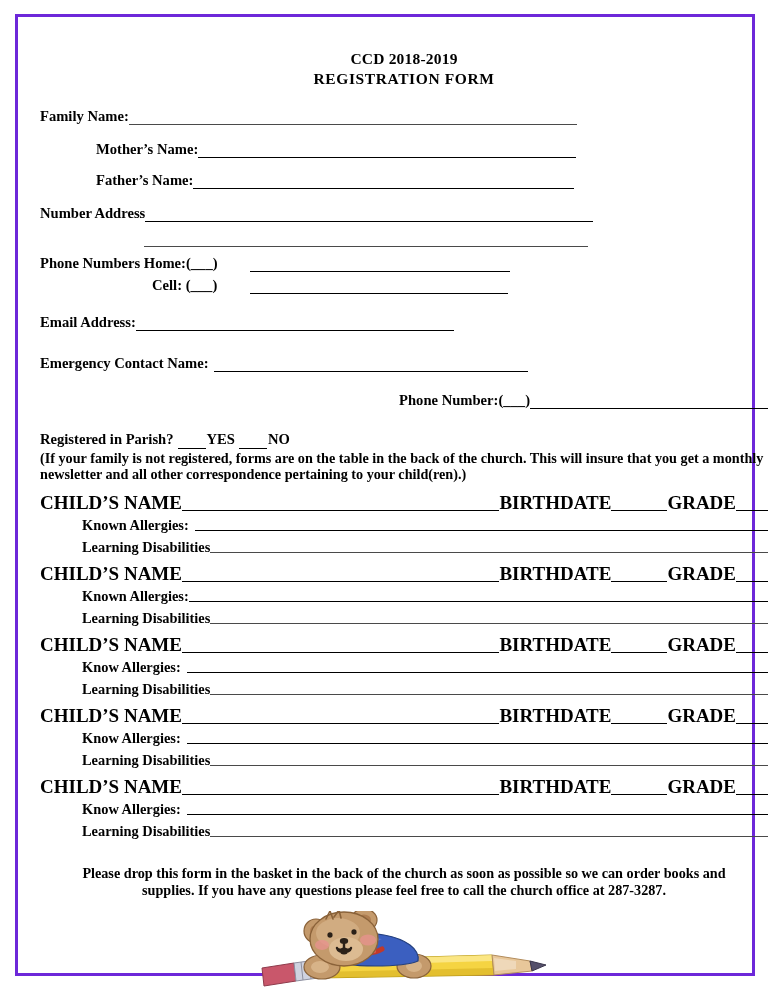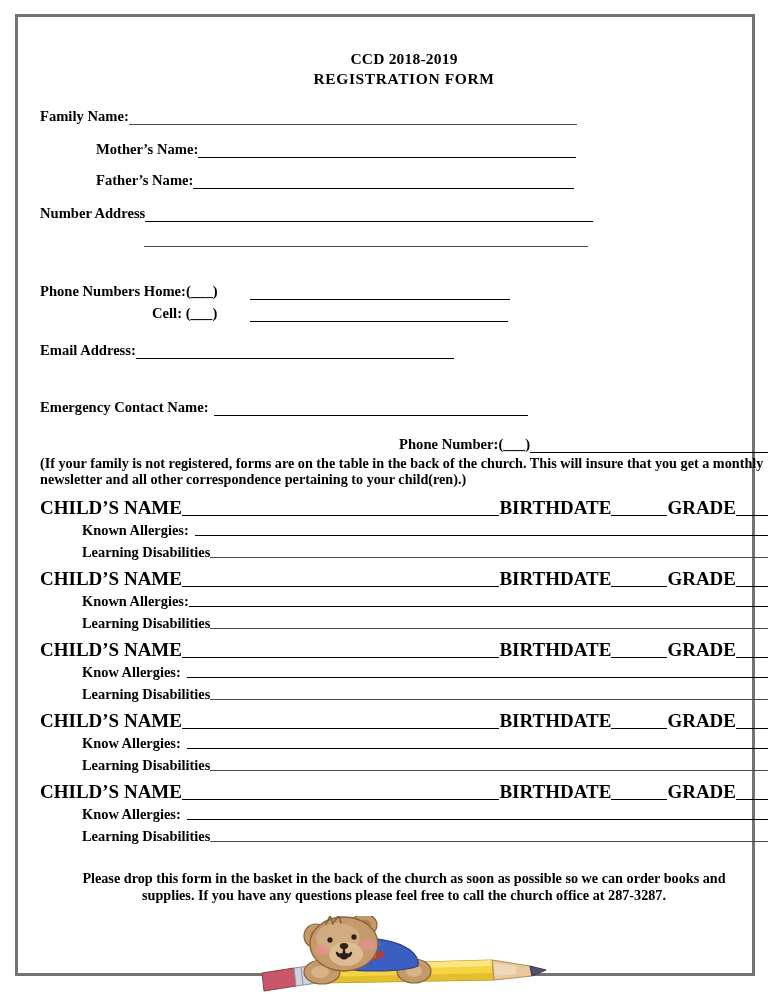--- a/index.html
+++ b/index.html
@@ -24,21 +24,21 @@
     box-sizing: border-box;
   }
 
   
   #form-border {
     position: absolute;
     left: 15px;
     top: 14px;
     width: 740px;
     height: 962px;
-    border: 3px solid #737373;
+    border: 3px solid #6d28d9;
     box-sizing: border-box;
     background: #ffffff;
   }
 
   #content {
     position: absolute;
     left: 22px;
     top: 20px;
     width: 728px;
     height: 950px;
@@ -85,24 +85,24 @@
     height: 12px;
     margin: 0 1px -1px 4px;
   }
 
   
   .mt-family      { margin-top: 19px; }
   .mt-mother      { margin-top: 16px; padding-left: 56px; }
   .mt-father      { margin-top: 14px; padding-left: 56px; }
   .mt-mailing     { margin-top: 16px; }
   .mt-mailing2    { margin-top: 11px; padding-left: 104px; }
-  .mt-phone       { margin-top: 36px; gap: 32px; }
+  .mt-phone       { margin-top: 8px; gap: 32px; }
   .mt-cell        { margin-top: 5px; padding-left: 112px; gap: 33px; }
   .mt-email       { margin-top: 20px; }
-  .mt-emerg       { margin-top: 40px; }
+  .mt-emerg       { margin-top: 24px; }
   .mt-emergphone  { margin-top: 20px; padding-left: 130px; justify-content: flex-end; }
   .mt-parish      { margin-top: 22px; }
 
   .note {
     font-weight: bold;
     font-size: 14.2px;
     line-height: 16px;
     margin-top: 2px;
     white-space: normal;
   }
@@ -203,20 +203,27 @@
       <div class="row mt-emerg">
         <span class="lbl">Emergency Contact Name:</span>
         <span class="spacer" style="width:5px;"></span>
         <span class="rule" style="width:314px;"></span>
       </div>
       <div class="row mt-emergphone">
         <span class="lbl">Phone Number:(___)</span>
         <span class="rule" style="width:238px;"></span>
       </div>
 
+      <div class="row mt-parish">
+        <span class="lbl">Registered in Parish?</span>
+        <span class="tick"></span>
+        <span class="lbl">YES</span>
+        <span class="tick"></span>
+        <span class="lbl">NO</span>
+      </div>
       <div class="note">(If your family is not registered, forms are on the table in the back of the church.  This will  insure that you get a monthly newsletter and all other correspondence pertaining to your child(ren).)</div>
 
       <div class="child-block first">
         <div class="child-main">
           <span class="lbl">CHILD’S NAME</span>
           <span class="rule flex"></span>
           <span class="lbl">BIRTHDATE</span>
           <span class="rule" style="width:56px;"></span>
           <span class="lbl">GRADE</span>
           <span class="rule" style="width:32px;"></span>

